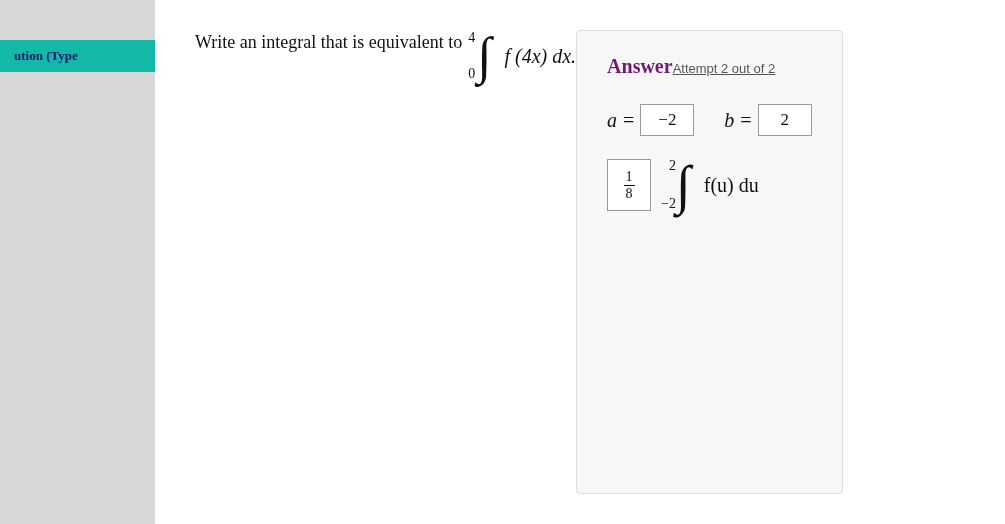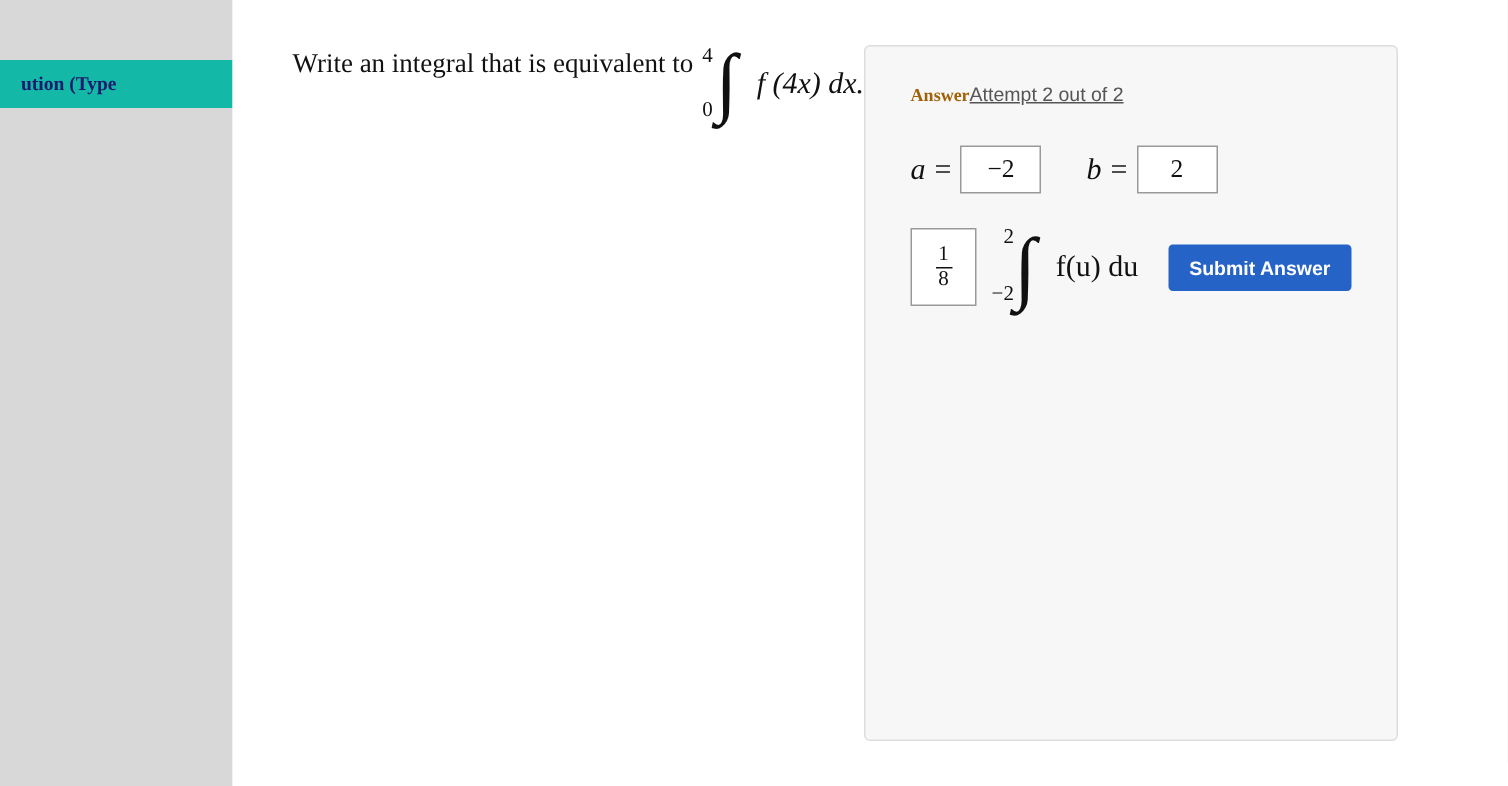--- a/index.html
+++ b/index.html
@@ -99,23 +99,23 @@
 
     .answer-section {
       background: #f7f7f7;
       border: 1px solid #ddd;
       border-radius: 4px;
       padding: 24px 30px 30px 30px;
       margin-top: 0;
     }
 
     .answer-header {
-      font-size: 12px;
+      font-size: 20px;
       font-weight: bold;
-      color: #a16207;
+      color: #701a75;
       margin-bottom: 4px;
     }
 
     .attempt-text {
       font-size: 13px;
       color: #555;
       font-family: Arial, sans-serif;
       font-weight: normal;
       text-decoration: underline;
     }
@@ -307,17 +307,16 @@
       <div class="integral-answer-symbol">
         <div class="answer-limits">
           <span class="answer-upper">2</span>
           <span class="answer-lower">−2</span>
         </div>
         <span class="big-integral">∫</span>
       </div>
 
       <span class="integrand-text">f(u) du</span>
 
-      <button class="submit-btn">Submit Answer</button>
     </div>
 
   </div>
 </div>
 
 </body></html>

